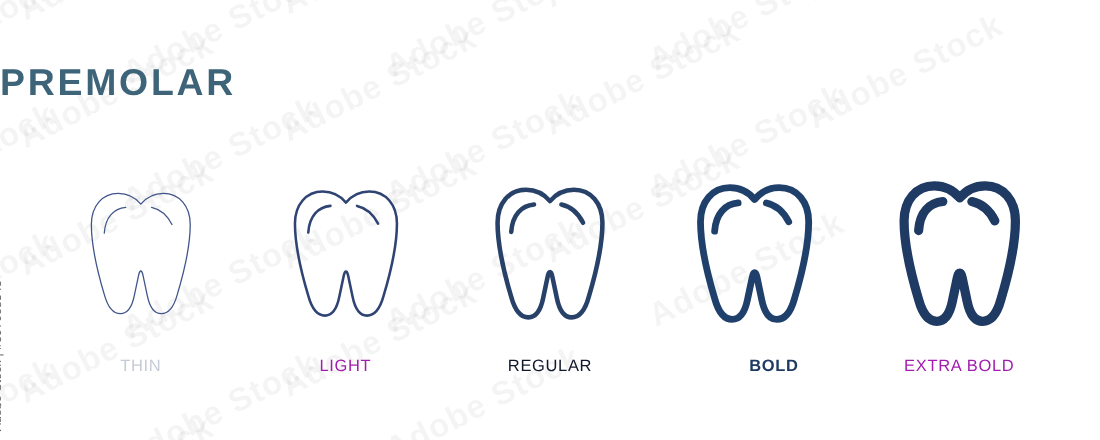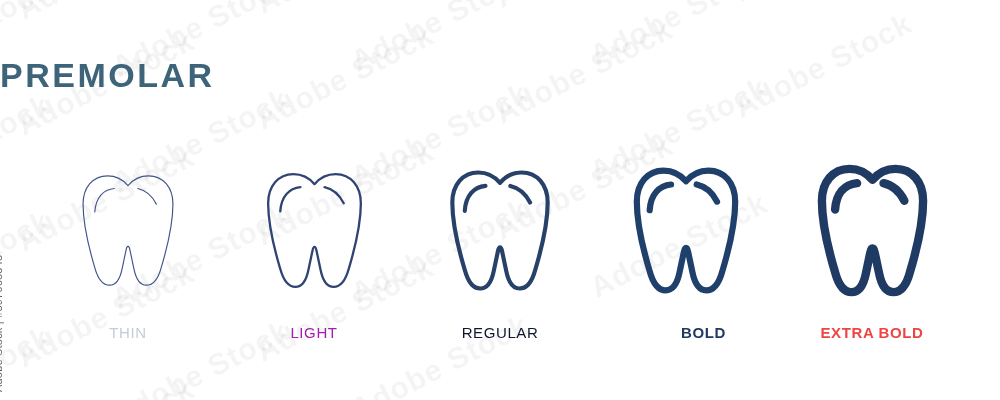--- a/index.html
+++ b/index.html
@@ -168,19 +168,19 @@
         <div class="weight-label" style="color: rgb(31, 58, 99); font-weight: 700; margin-left: 35px;">BOLD</div>
       </div>
       <div class="icon-cell">
         <div class="icon-art">
           <svg width="121" height="143" viewBox="-5 -5 110 130" fill="none" stroke="#1f3a63" stroke-width="7.6" stroke-linecap="round" stroke-linejoin="round" aria-hidden="true">
             <path d="M 50 14 C 55 8, 62 4, 71 4 C 86 4, 96 16, 96 33 C 96 52, 90 78, 84 98 C 81 109, 76 116, 69 116 C 62 116, 58 109, 56 99 L 52 80 C 51 75, 49 75, 48 80 L 44 99 C 42 109, 38 116, 31 116 C 24 116, 19 109, 16 98 C 10 78, 4 52, 4 33 C 4 16, 14 4, 29 4 C 38 4, 45 8, 50 14 Z"></path>
             <path d="M 16 41 C 17 26, 25 18, 36 17"></path>
             <path d="M 60 17 C 69 19, 75 25, 79 33"></path>
           </svg>
         </div>
-        <div class="weight-label" style="color: #ef4444; font-weight: 700;">EXTRA BOLD</div>
+        <div class="weight-label" style="color: #a21caf; font-weight: 400;">EXTRA BOLD</div>
       </div>
     </div>
 
   <div id="edge-credit">Adobe Stock | #597068345</div>
 
 </div>
 
 </body></html>

